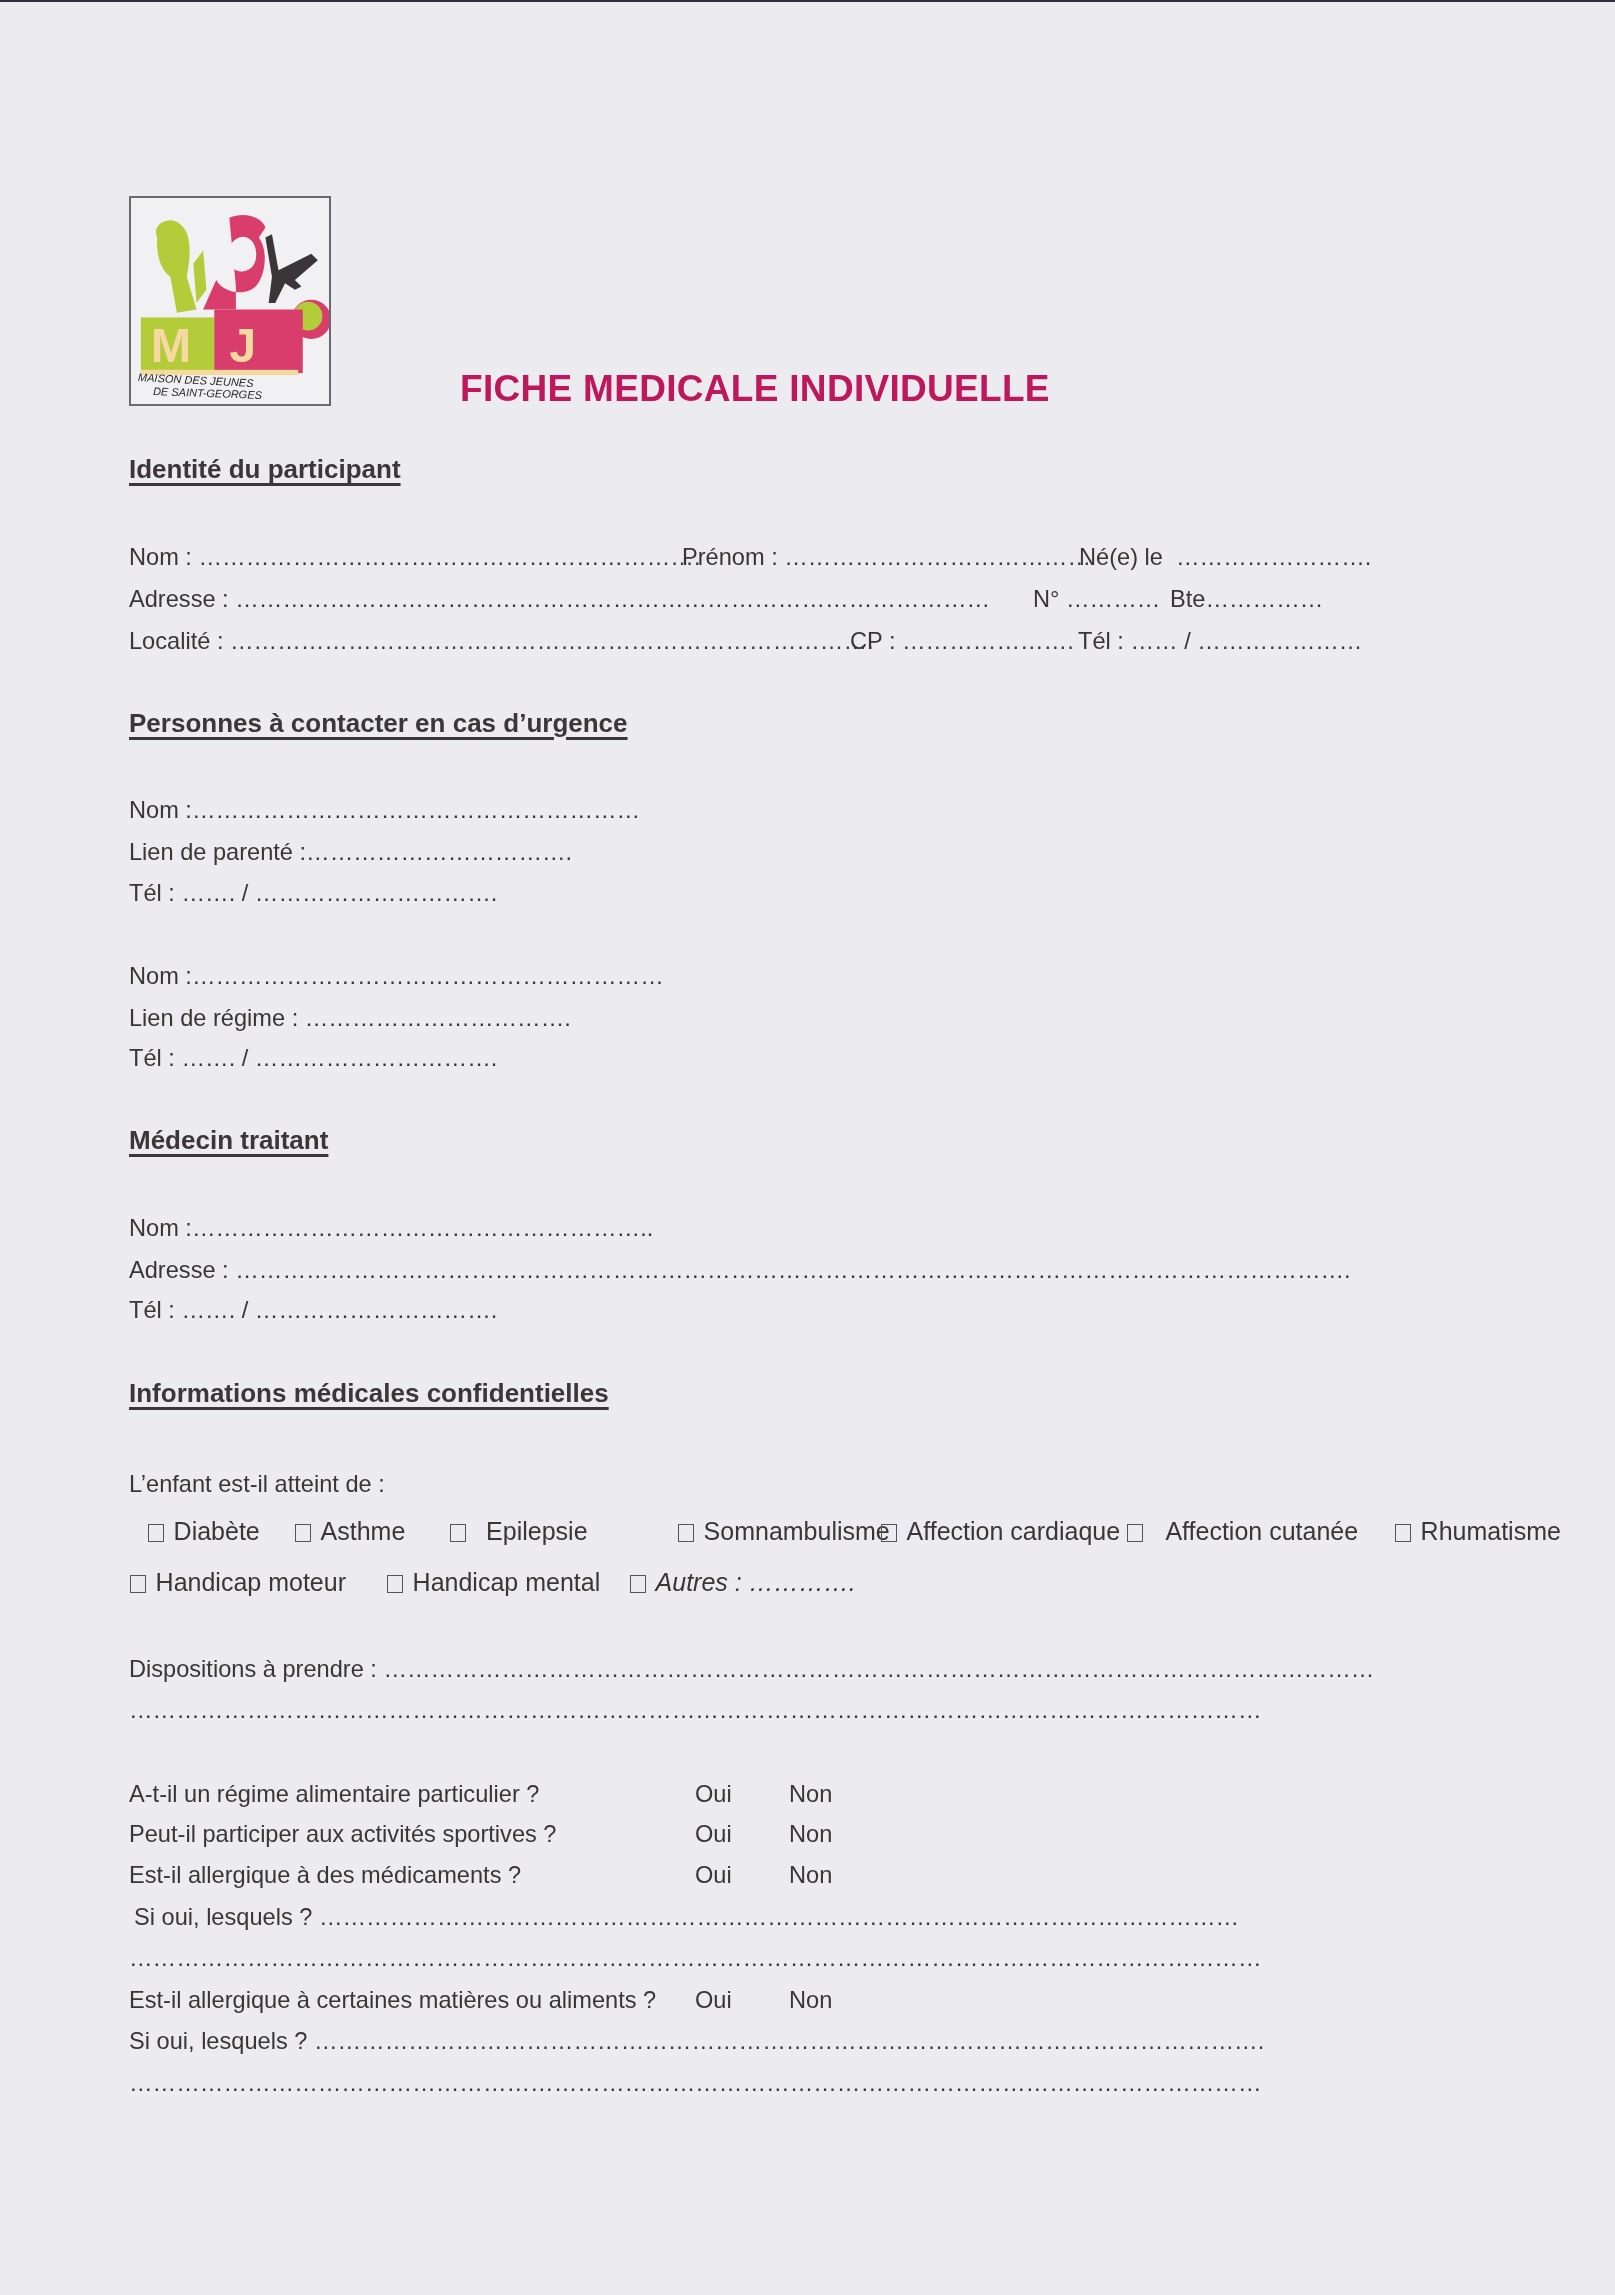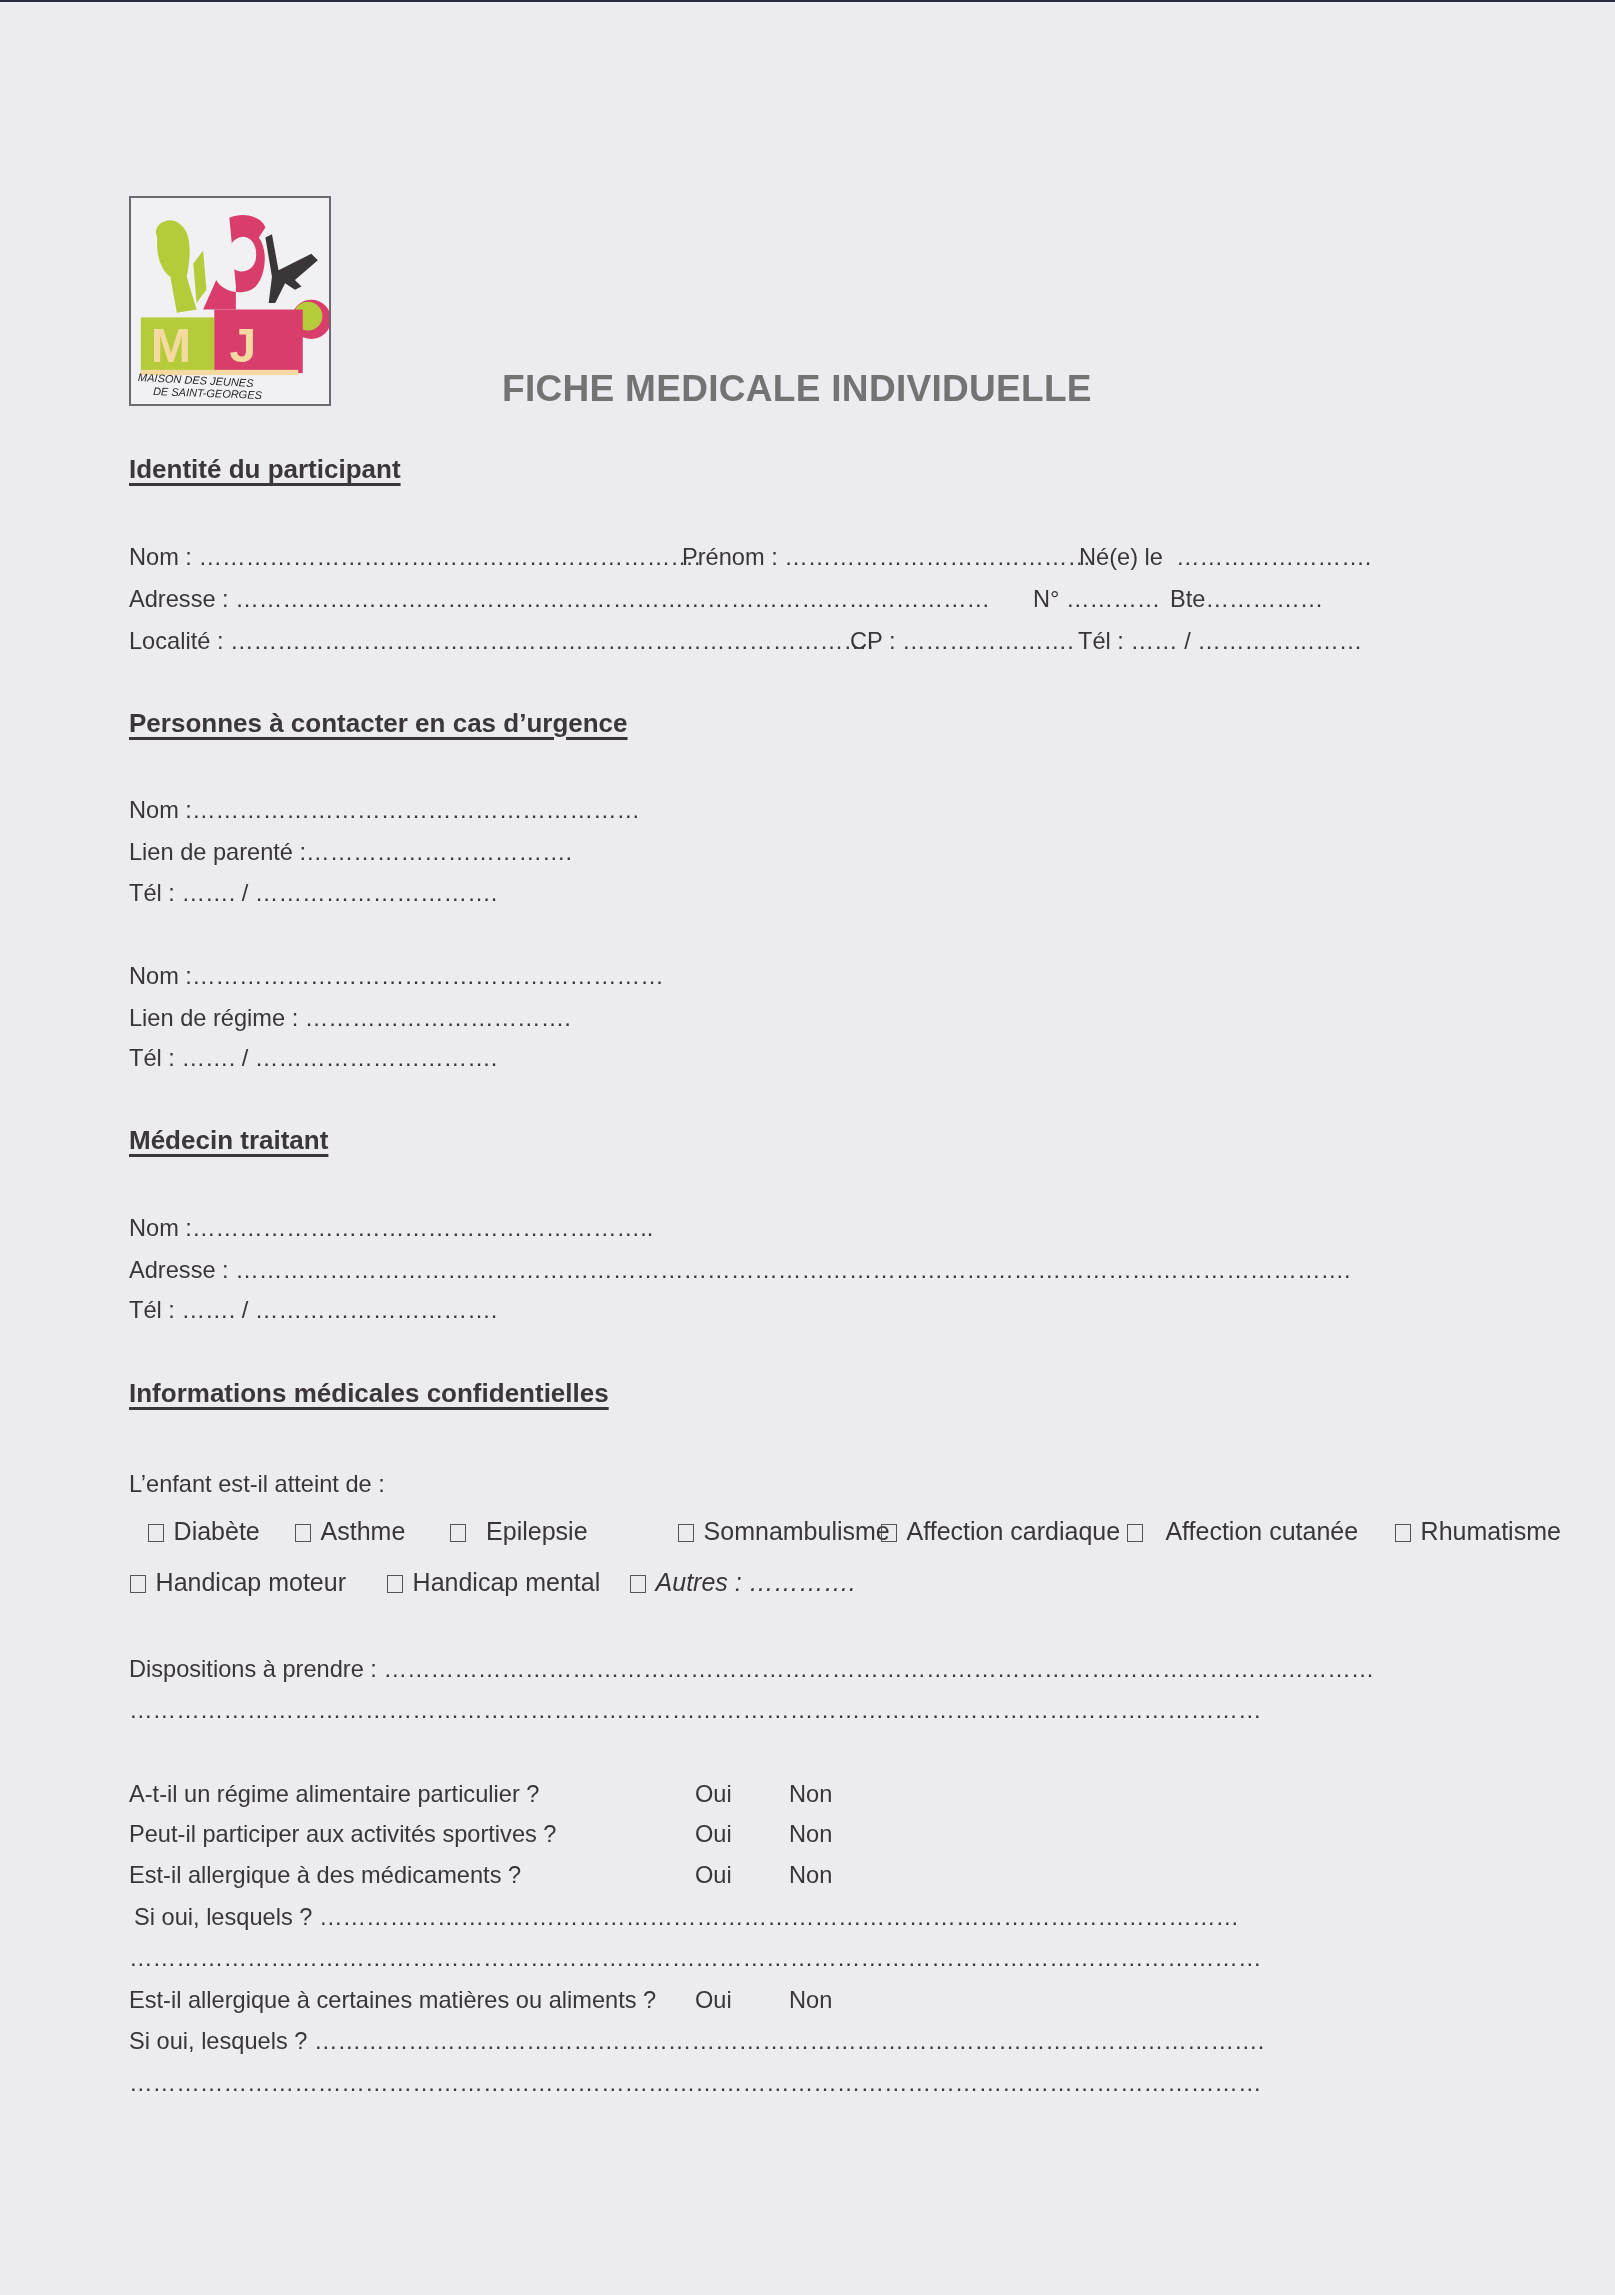--- a/index.html
+++ b/index.html
@@ -8,21 +8,21 @@
     background:#ebebf0;
     font-family:"Liberation Sans", sans-serif;
     color:#3a3638;
   }
   .topband { position:absolute; left:0; top:0; width:1615px; height:2px; background:#2a3040; }
   .abs { position:absolute; white-space:pre; }
   .logo {
     position:absolute; left:129px; top:196px; width:198px; height:206px;
     border:2px solid #6c6a70; background:#f1f0f2; overflow:hidden;
   }
-  .title { left:502px; top:368px; font-size:37px; font-weight:bold; letter-spacing:0.3px; color:#737373; }
+  .title { left:460px; top:368px; font-size:37px; font-weight:bold; letter-spacing:0.3px; color:#be185d; }
   .h2 { font-size:26px; font-weight:bold; text-decoration:underline; text-decoration-thickness:3.3px; text-underline-offset:5.3px; color:#3b3639; }
   .t { font-size:23.6px; color:#3a3638; }
   .cb { display:inline-block; width:14.4px; height:15.8px; border:1.3px solid #555; vertical-align:-2px; margin-right:9.2px; background:transparent; }
   .opt { position:absolute; font-size:25px; white-space:pre; }
 </style>
 </head>
 <body>
 
 <div class="topband"></div>
 

